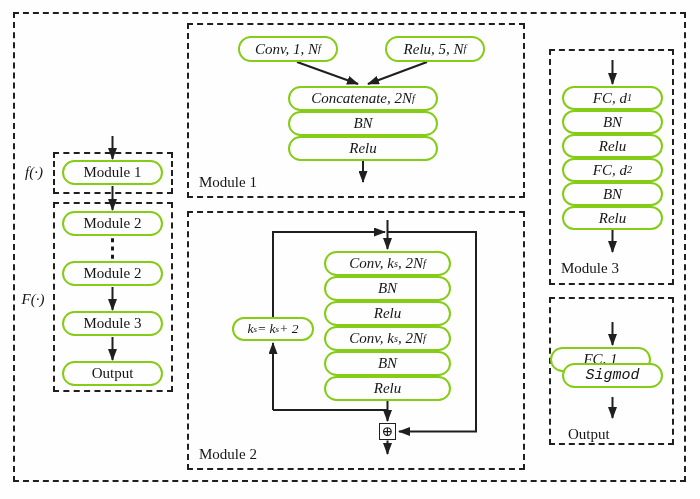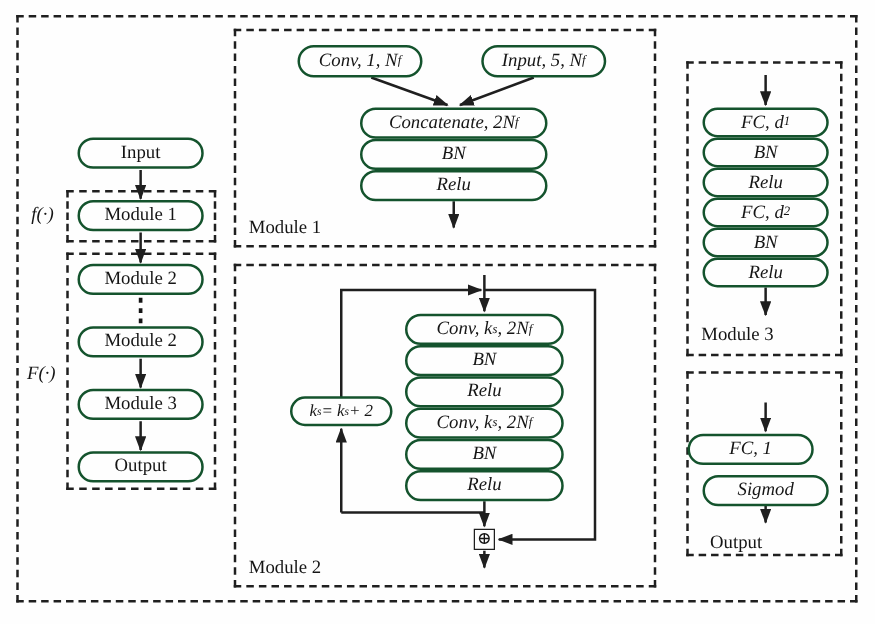--- a/index.html
+++ b/index.html
@@ -5,21 +5,21 @@
   * { margin:0; padding:0; box-sizing:border-box; }
   html,body { background:#ffffff; }
   .canvas {
     position:relative; width:700px; height:499px; background:#fefefe;
     font-family:"Liberation Serif","DejaVu Serif",serif; color:#151515; overflow:hidden;
   }
   .dashed {
     position:absolute; border:2px dashed #1f1f1f; background:transparent; z-index:1;
   }
   .oval {
-    position:absolute; border:2px solid #14532d; border-radius:999px; background:#fefefe;
+    position:absolute; border:2px solid #84cc16; border-radius:999px; background:#fefefe;
     display:flex; align-items:center; justify-content:center;
     font-size:15px; z-index:2; white-space:nowrap;
   }
   .math { font-style:italic; }
   sub { font-size:68%; line-height:0; }
   .caption { position:absolute; font-size:15px; z-index:2; white-space:nowrap; }
   .side-label { position:absolute; font-size:15px; font-style:italic; z-index:2; white-space:nowrap; }
   .connectors { position:absolute; left:0; top:0; z-index:1; }
   .sum-box {
     position:absolute; left:379px; top:423px; width:17px; height:17px;
@@ -73,34 +73,33 @@
   <div class="dashed" style="left:53px; top:152px; width:120px; height:42px;"></div>
   <div class="dashed" style="left:53px; top:202px; width:120px; height:190px;"></div>
   <div class="dashed" style="left:187px; top:23px; width:338px; height:175px;"></div>
   <div class="dashed" style="left:187px; top:211px; width:338px; height:259px;"></div>
   <div class="dashed" style="left:549px; top:49px; width:125px; height:236px;"></div>
   <div class="dashed" style="left:549px; top:297px; width:125px; height:148px;"></div>
 
   <div class="side-label" style="left:18px; top:164px; width:32px; text-align:center;">f(·)</div>
   <div class="side-label" style="left:16px; top:291px; width:34px; text-align:center;">F(·)</div>
 
-  <div class="oval" style="left:62px; top:110px; width:101px; height:25px;">Input</div>
   <div class="oval" style="left:62px; top:160px; width:101px; height:25px;">Module 1</div>
   <div class="oval" style="left:62px; top:211px; width:101px; height:25px;">Module 2</div>
   <div class="dots">⋮</div>
   <div class="oval" style="left:62px; top:261px; width:101px; height:25px;">Module 2</div>
   <div class="oval" style="left:62px; top:311px; width:101px; height:25px;">Module 3</div>
   <div class="oval" style="left:62px; top:361px; width:101px; height:25px;">Output</div>
 
   <div class="oval math" style="left:238px; top:36px; width:100px; height:26px;">
       <span>Conv, 1, N</span>
       <sub>f</sub>
     </div>
   <div class="oval math" style="left:385px; top:36px; width:100px; height:26px;">
-      <span>Input, 5, N</span>
+      <span>Relu, 5, N</span>
       <sub>f</sub>
     </div>
   <div class="oval math" style="left:288px; top:86px; width:150px; height:25px;justify-content:center;">
       <span>Concatenate, 2N</span>
       <sub>f</sub>
     </div>
   <div class="oval math" style="left:288px; top:111px; width:150px; height:25px;">BN</div>
   <div class="oval math" style="left:288px; top:136px; width:150px; height:25px;">Relu</div>
   <div class="caption" style="left:199px; top:174px;">Module 1</div>
 
@@ -140,16 +139,16 @@
   <div class="oval math" style="left:562px; top:134px; width:101px; height:24px;">Relu</div>
   <div class="oval math" style="left:562px; top:158px; width:101px; height:24px;">
       <span>FC, d</span>
       <sub>2</sub>
     </div>
   <div class="oval math" style="left:562px; top:182px; width:101px; height:24px;">BN</div>
   <div class="oval math" style="left:562px; top:206px; width:101px; height:24px;">Relu</div>
   <div class="caption" style="left:561px; top:260px;">Module 3</div>
 
   <div class="oval math" style="left:550px; top:347px; width:101px; height:25px;">FC, 1</div>
-  <div class="oval math" style="left:562px; top:380px; width:101px; height:25px;">Sigmod</div>
+  <div class="oval math" style="left:562px; top:363px; width:101px; height:25px;font-family:Liberation Mono, monospace;">Sigmod</div>
   <div class="caption" style="left:568px; top:426px;">Output</div>
 
 </div>
 
 </body></html>

